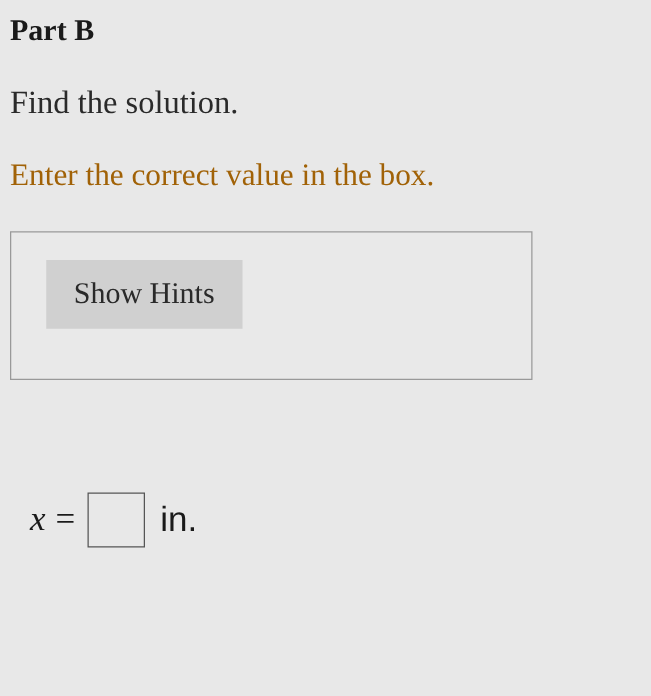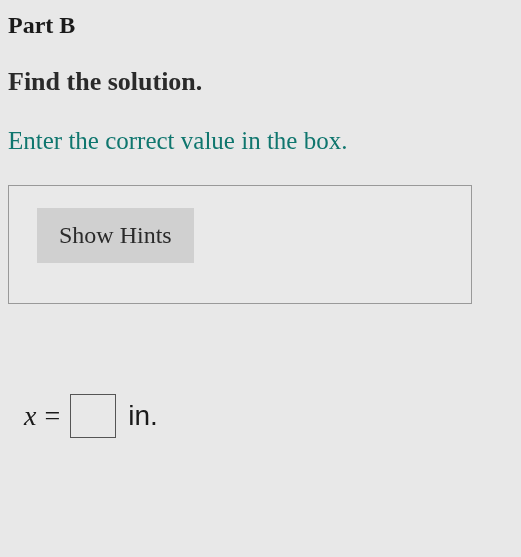--- a/index.html
+++ b/index.html
@@ -17,33 +17,33 @@
       overflow: hidden;
     }
     .heading {
       font-size: 24px;
       font-weight: bold;
       margin-bottom: 28px;
       font-family: Liberation Serif, serif;
     }
     .instruction-1 {
       font-size: 26px;
-      font-weight: bold;
+      font-weight: normal;
       margin-bottom: 30px;
       color: #2a2a2a;
     }
     .instruction-2 {
       font-size: 25px;
       font-weight: normal;
       margin-bottom: 30px;
-      color: #0f766e;
+      color: #a16207;
     }
     .hints-box {
       border: 1px solid #999;
-      width: 464px;
+      width: 418px;
       padding: 22px 0 40px 28px;
       margin-bottom: 90px;
       background: rgba(255,255,255,0.08);
     }
     .show-hints-btn {
       display: inline-block;
       background: #d0d0d0;
       border: none;
       padding: 14px 22px;
       font-size: 24px;

